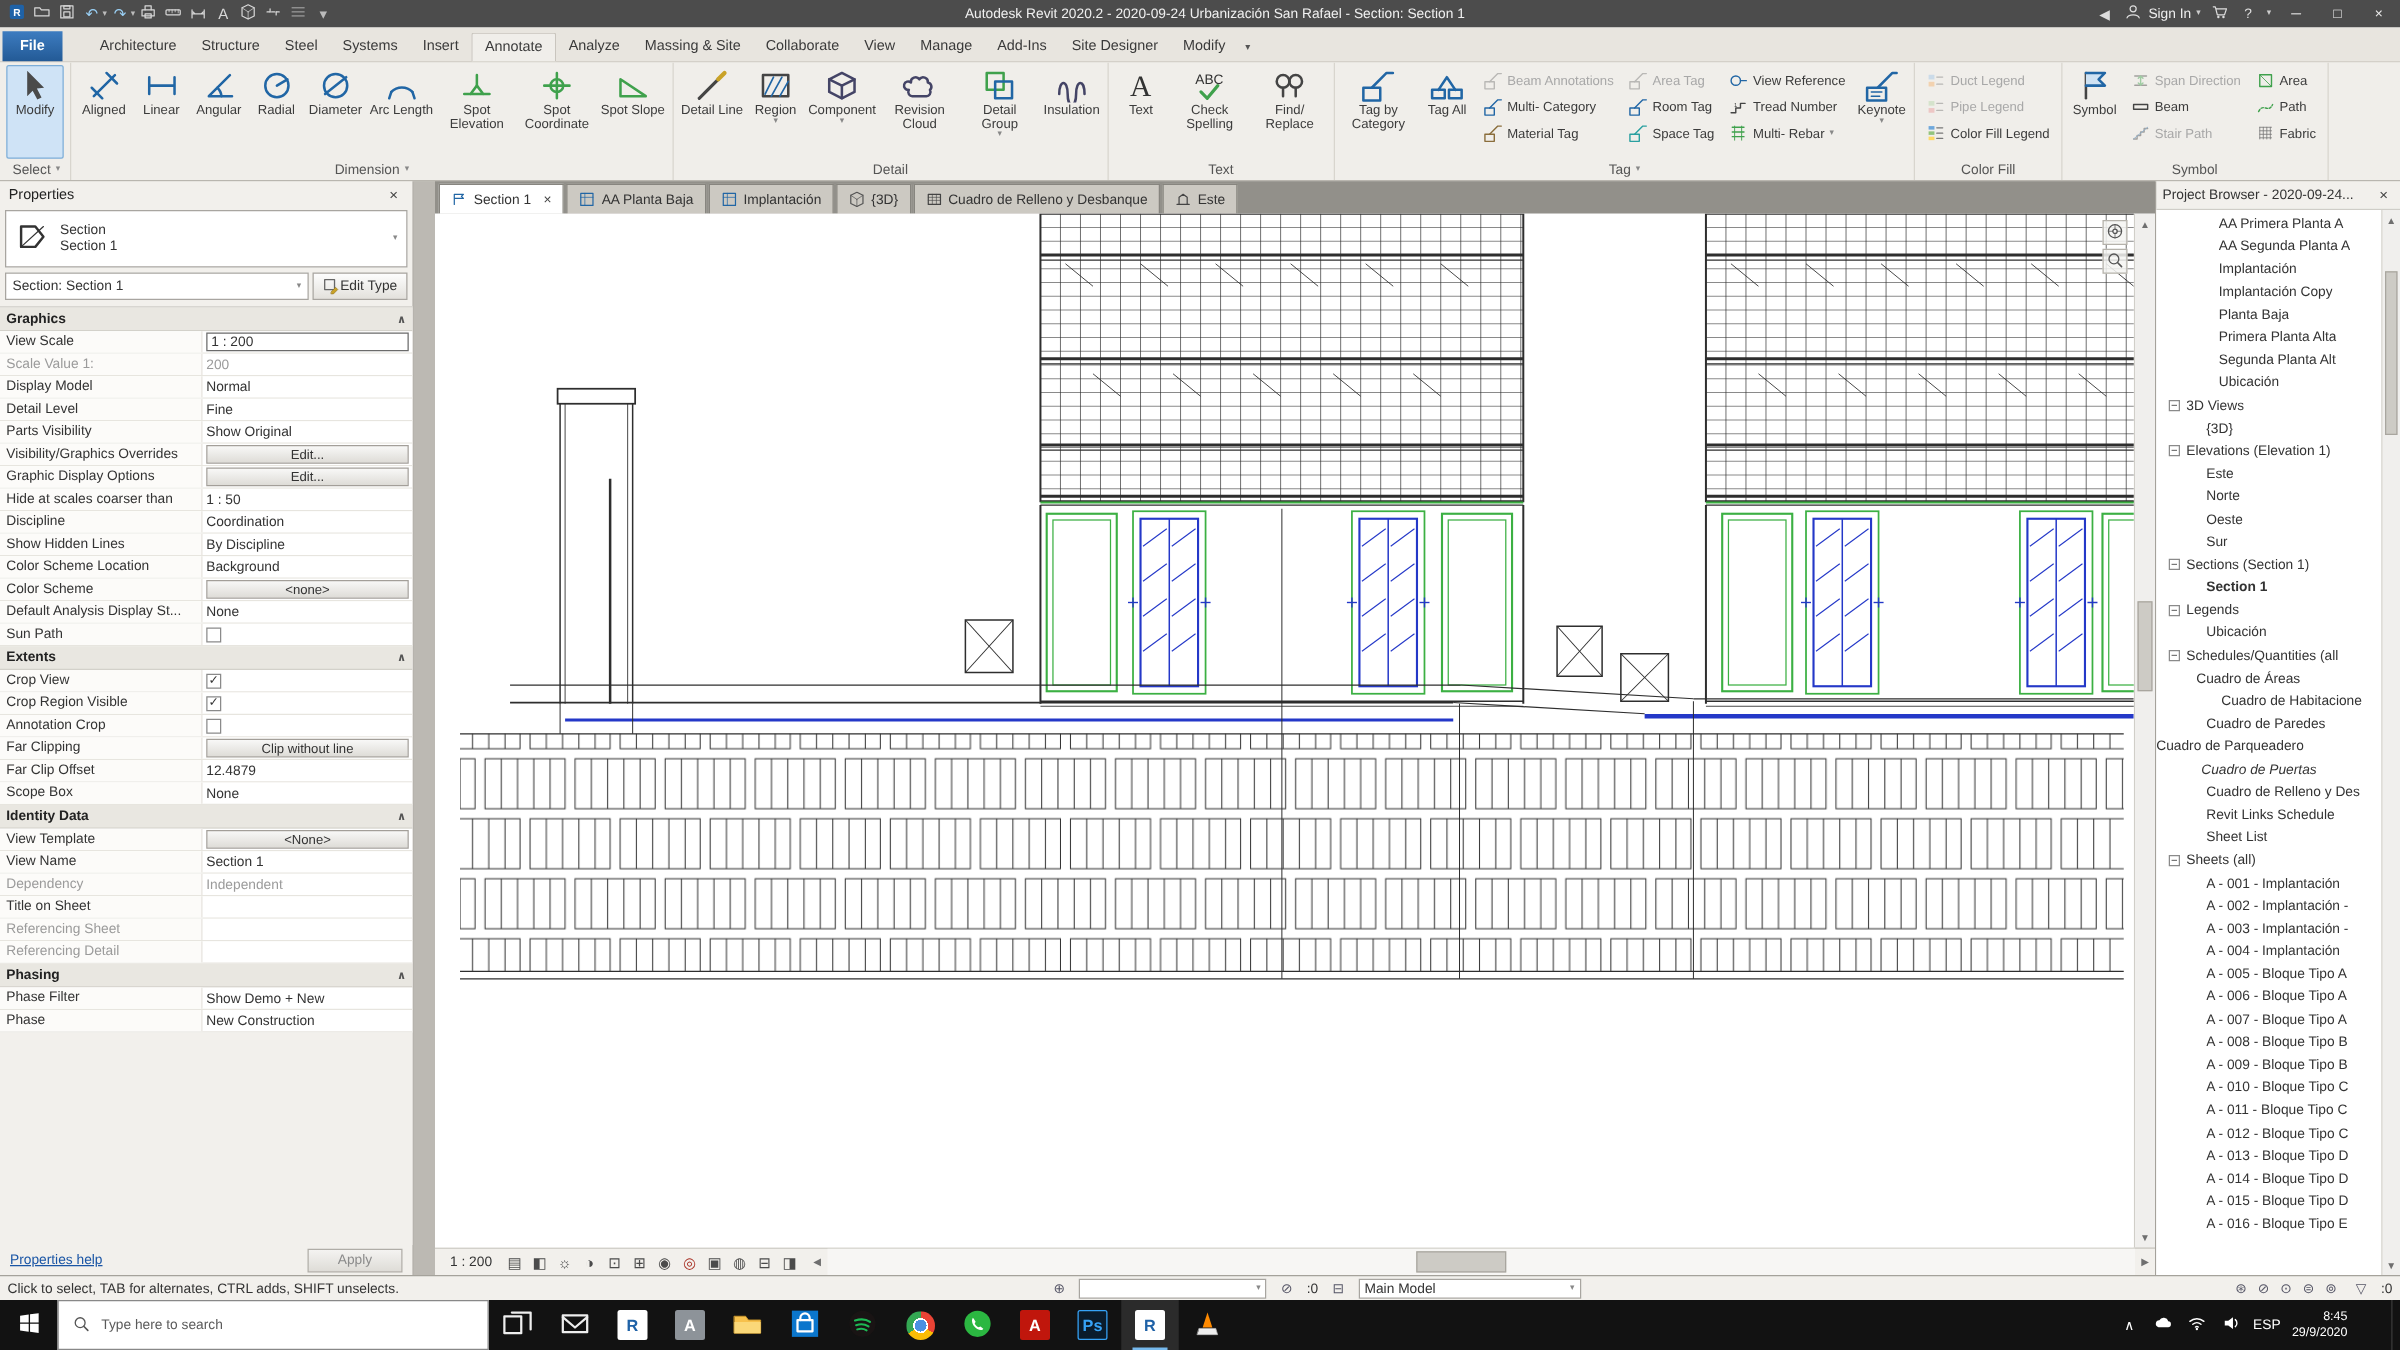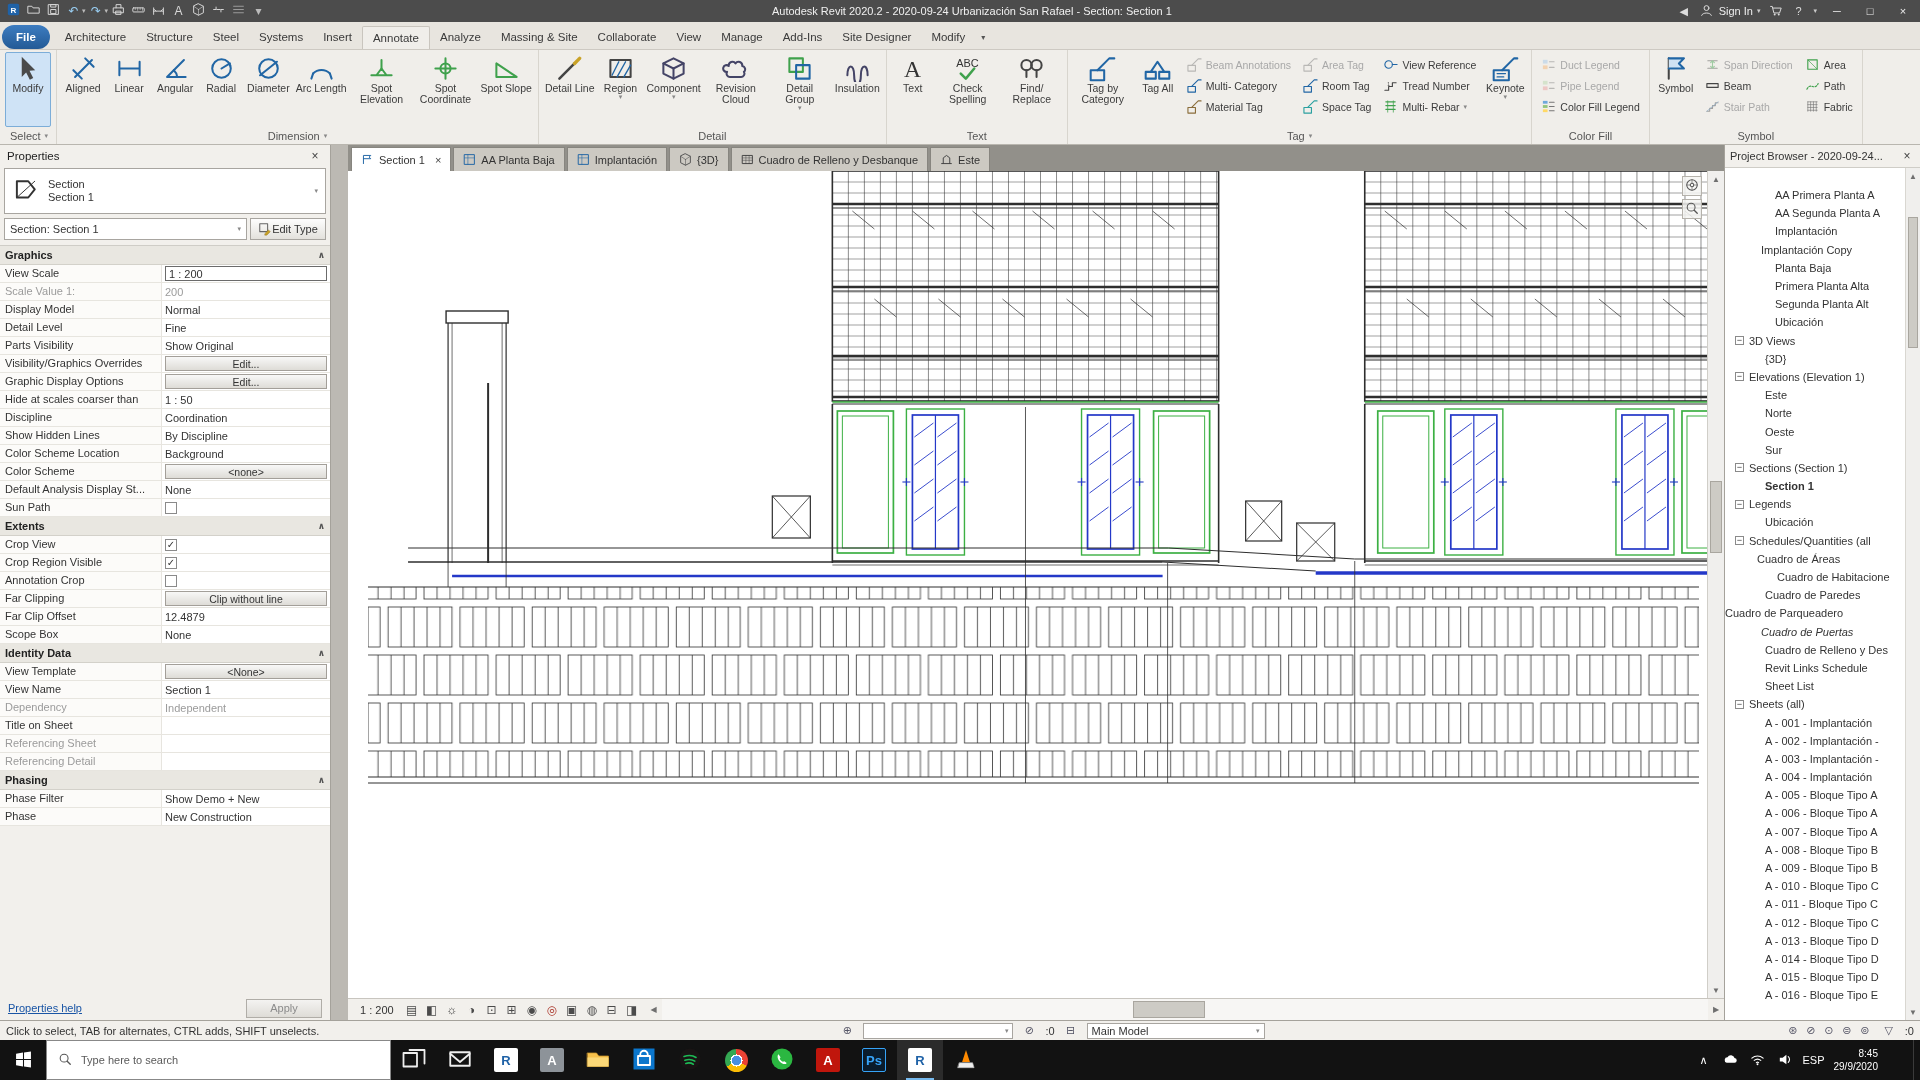--- a/index.html
+++ b/index.html
@@ -15,21 +15,21 @@
 .tb-right{display:flex;align-items:center;gap:7px;}
 .tbi{display:flex;align-items:center;justify-content:center;width:16px;height:16px;color:#ddd;font-size:11px;}
 .tbi svg{width:13px;height:13px;}
 .signin{display:flex;align-items:center;gap:4px;color:#eee;}
 .caret{font-size:7px;color:#888;line-height:6px;}
 .signin .caret,.tb-right .caret{color:#ccc;}
 .winbtn{width:26px;height:20px;display:flex;align-items:center;justify-content:center;color:#eee;font-size:11px;}
 
 .tabrow{height:28px;background:#e8e5df;display:flex;align-items:flex-end;flex:0 0 auto;border-bottom:1px solid #cdc9c2;padding-left:2px;}
 .rtab{padding:5px 10px 6px;font-size:11.5px;color:#3a3a3a;white-space:nowrap;}
-.rtab.file{background:linear-gradient(#3d7cc0,#235range 996);background:linear-gradient(#3d7cc0,#235a96);color:#fff;font-weight:bold;padding:6px 14px;margin-right:5px;border-radius:12px;}
+.rtab.file{background:linear-gradient(#3d7cc0,#235range 996);background:linear-gradient(#3d7cc0,#235a96);color:#fff;font-weight:bold;padding:6px 14px;margin-right:20px;}
 .rtab.active{background:#f0eeea;border:1px solid #c9c5be;border-bottom:none;border-radius:2px 2px 0 0;padding:5px 10px;}
 .tabrow .extras{margin-left:6px;display:flex;align-items:center;gap:4px;color:#555;padding-bottom:7px;}
 
 .ribbon{height:95px;background:#f0eeea;display:flex;flex:0 0 auto;border-bottom:1px solid #b9b6af;padding-left:2px;overflow:hidden;}
 .panel{display:flex;flex-direction:column;border-right:1px solid #d8d5ce;flex:0 0 auto;}
 .panel-body{flex:1;display:flex;align-items:stretch;padding:2px 3px 0;}
 .panel-label{height:17px;display:flex;align-items:center;justify-content:center;gap:4px;color:#555;padding:0 8px;}
 .bigbtn{min-width:46px;max-width:64px;display:flex;flex-direction:column;align-items:center;padding:2px 2px 0;border-radius:2px;border:1px solid transparent;}
 .bigbtn .bicon{width:27px;height:27px;margin-bottom:1px;flex:0 0 auto;}
 .blabel{font-size:10.5px;line-height:11px;text-align:center;color:#3c3c3c;}
@@ -92,21 +92,21 @@
 .vcbicon{width:18px;height:18px;display:flex;align-items:center;justify-content:center;font-size:12px;color:#4b4b4b;}
 .hscroll{flex:1;display:flex;align-items:center;height:100%;min-width:0;}
 .harrow{width:16px;text-align:center;color:#6f6f6f;font-size:8px;}
 .htrack{flex:1;height:100%;position:relative;background:#f7f6f4;}
 .hthumb{position:absolute;top:2px;bottom:2px;left:45%;width:72px;background:#cdcbc5;border:1px solid #a9a69f;}
 
 .browser{width:196px;background:#f2f0ec;border-left:1px solid #a5a29b;display:flex;flex-direction:column;flex:0 0 auto;}
 .bhead{height:22px;display:flex;align-items:center;padding:0 5px;}
 .btitle{flex:1;white-space:nowrap;overflow:hidden;}
 .treewrap{flex:1;display:flex;min-height:0;background:#fff;border-top:1px solid #cfcdc7;}
-.tree{flex:1;overflow:hidden;padding-top:2px;min-width:0;margin-top:16px;}
+.tree{flex:1;overflow:hidden;padding-top:2px;min-width:0;}
 .titem{height:18.2px;display:flex;align-items:center;white-space:nowrap;overflow:hidden;}
 .texp{width:9px;height:9px;border:1px solid #8a8a8a;display:inline-flex;align-items:center;justify-content:center;font-size:9px;line-height:7px;color:#333;background:#fff;margin-right:5px;flex:0 0 auto;}
 .titem.bold{font-weight:bold;}
 .tscroll{width:15px;background:#f0efed;border-left:1px solid #d9d7d1;display:flex;flex-direction:column;flex:0 0 auto;}
 .tthumb{position:absolute;left:2px;right:2px;top:4%;height:16%;background:#cdcbc5;border:1px solid #a9a69f;}
 
 .statusbar{height:20px;background:#f2f0ec;border-top:1px solid #a5a29b;display:flex;align-items:center;padding:0 6px;gap:8px;flex:0 0 auto;}
 .sbspacer{flex:1;}
 .sbcombo{height:16px;border:1px solid #a8a5a0;background:#fff;display:flex;align-items:center;padding:0 4px;color:#777;}
 .sbicon{width:16px;height:16px;display:flex;align-items:center;justify-content:center;color:#556;font-size:11px;}
@@ -1176,21 +1176,21 @@
         <div class="tree" id="tree">
             <div class="titem" style="padding-left: 50px;">
               <span style="overflow: hidden; text-overflow: clip; white-space: nowrap;">AA Primera Planta A</span>
             </div>
             <div class="titem" style="padding-left: 50px;">
               <span style="overflow: hidden; text-overflow: clip; white-space: nowrap;">AA Segunda Planta A</span>
             </div>
             <div class="titem" style="padding-left: 50px;">
               <span style="overflow: hidden; text-overflow: clip; white-space: nowrap;">Implantación</span>
             </div>
-            <div class="titem" style="padding-left: 36px;">
+            <div class="titem" style="padding-left: 50px;">
               <span style="overflow: hidden; text-overflow: clip; white-space: nowrap;">Implantación Copy </span>
             </div>
             <div class="titem" style="padding-left: 50px;">
               <span style="overflow: hidden; text-overflow: clip; white-space: nowrap;">Planta Baja</span>
             </div>
             <div class="titem" style="padding-left: 50px;">
               <span style="overflow: hidden; text-overflow: clip; white-space: nowrap;">Primera Planta Alta</span>
             </div>
             <div class="titem" style="padding-left: 50px;">
               <span style="overflow: hidden; text-overflow: clip; white-space: nowrap;">Segunda Planta Alt</span>

